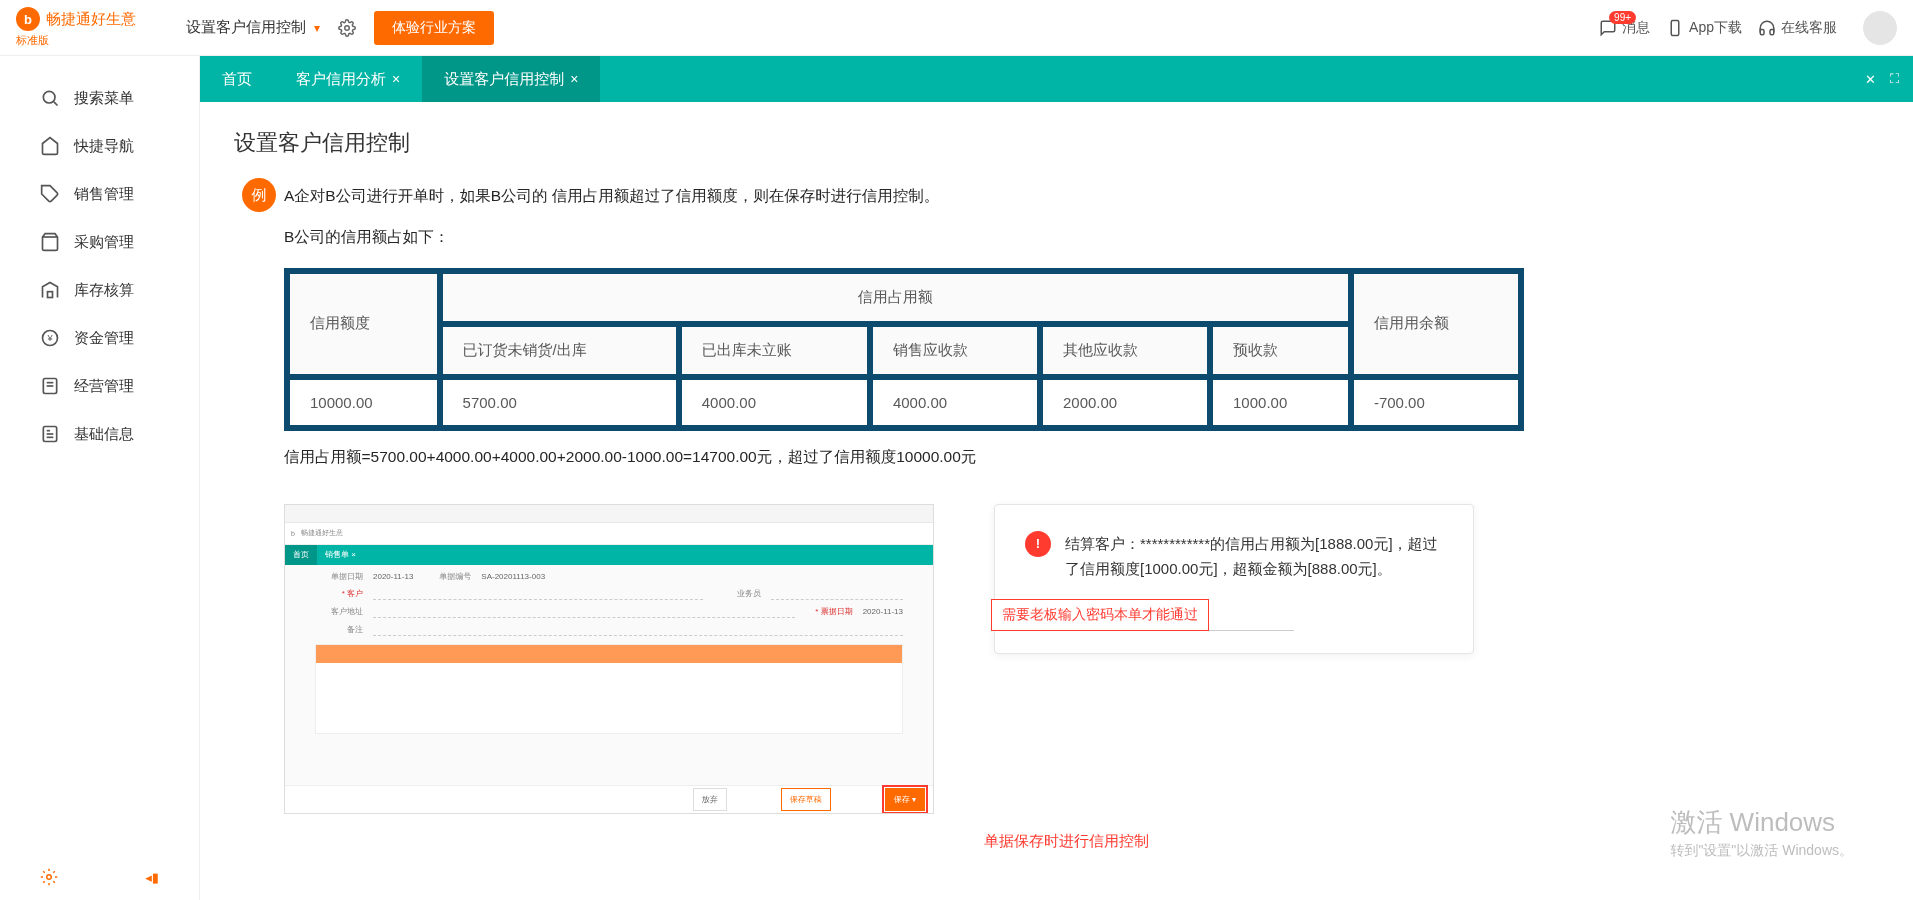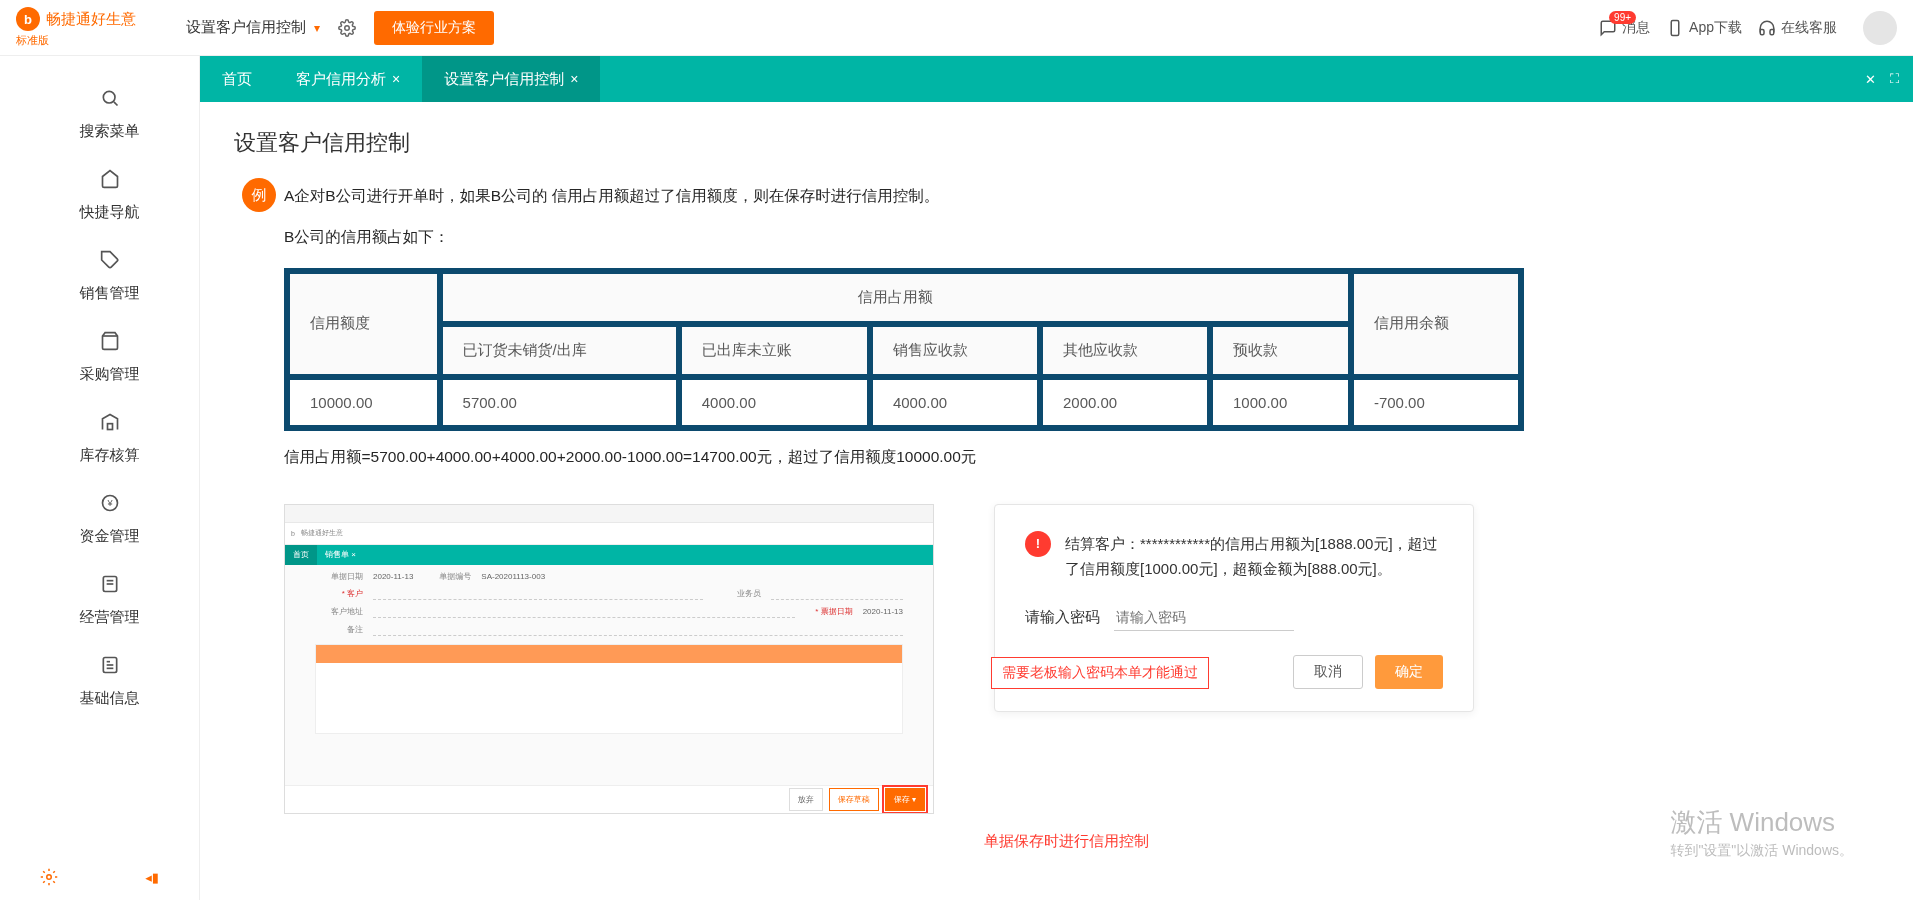--- a/index.html
+++ b/index.html
@@ -21,21 +21,21 @@
 .top-actions { display: flex; align-items: center; gap: 16px; justify-content: space-between; }
 .top-action { display: flex; align-items: center; gap: 5px; color: #555; cursor: pointer; position: relative; font-size: 14px; }
 .badge { position: absolute; top: -8px; left: 10px; background: #ff3b30; color: #fff; font-size: 10px; padding: 1px 5px; border-radius: 8px; }
 .avatar { width: 34px; height: 34px; background: #e5e5e5; border-radius: 50%; margin-left: 10px; }
 
 
 .main-row { flex: 1; display: flex; min-height: 0; }
 
 
 .sidebar { width: 200px; background: #fff; border-right: 1px solid #eee; display: flex; flex-direction: column; padding-top: 18px; }
-.side-item { display: flex; align-items: center; gap: 14px; padding: 14px 20px 14px 40px; color: #333; cursor: pointer; font-size: 15px; flex-direction: column; }
+.side-item { display: flex; align-items: center; gap: 14px; padding: 14px 20px 14px 40px; color: #333; cursor: pointer; font-size: 15px; }
 .side-icon { width: 20px; height: 20px; display: flex; align-items: center; justify-content: center; color: #555; }
 .side-spacer { flex: 1; }
 .side-footer { display: flex; align-items: center; justify-content: space-between; padding: 14px 40px; }
 .side-footer .gear2 { color: #ff6a00; cursor: pointer; }
 .side-footer .collapse { color: #ff6a00; cursor: pointer; }
 
 
 .content-col { flex: 1; display: flex; flex-direction: column; min-width: 0; }
 
 
@@ -73,21 +73,21 @@
 .fake-header { height: 22px; background: #fff; border-bottom: 1px solid #eee; display:flex; align-items:center; padding:0 6px; font-size:7px; color:#888; gap:6px;}
 .fake-tabs { height: 20px; background: #00b5a5; display:flex; }
 .fake-tab { background:#009688; color:#fff; font-size:8px; padding:4px 8px;}
 .fake-body { padding: 6px 30px; font-size: 8px; color: #666; }
 .fake-row { display:flex; gap:10px; margin-bottom:6px; align-items:center;}
 .fake-label { color:#888; min-width:48px; text-align:right;}
 .fake-input { flex:1; height:12px; border-bottom:1px dashed #ccc;}
 .fake-grid { border:1px solid #eee; height:90px; margin-top:8px; background:#fff; }
 .fake-grid-head { height:18px; background:#ff9a56; }
 .fake-footer { position:absolute; bottom:0; left:0; right:0; height:28px; background:#fff; border-top:1px solid #eee; display:flex; justify-content:flex-end; align-items:center; gap:6px; padding:0 8px;}
-.fake-btn { font-size:8px; padding:5px 8px; border:1px solid #ddd; color:#666;}
+.fake-btn { font-size:8px; padding:5px 8px; border:1px solid #ddd; color:#666;margin-left:48px;}
 .fake-btn.orange { border-color:#ff6a00; color:#ff6a00;}
 .fake-btn.solid { background:#ff6a00; color:#fff; border-color:#ff6a00; outline:2px solid #ff3b30; outline-offset:1px;}
 
 .illus-right { width: 480px; }
 .dialog { border: 1px solid #e5e5e5; border-radius: 4px; background: #fff; padding: 26px 30px 22px 30px; box-shadow: 0 2px 8px rgba(0,0,0,0.06); position: relative; }
 .dialog-row { display: flex; gap: 14px; align-items: flex-start; }
 .dialog-icon { width: 26px; height: 26px; border-radius: 50%; background: #ff3b30; color: #fff; display: flex; align-items: center; justify-content: center; font-weight: bold; flex-shrink:0;}
 .dialog-text { font-size: 15px; color: #333; line-height: 1.7; }
 .dialog-input-row { display: flex; align-items: center; gap: 14px; margin-top: 22px; }
 .dialog-input-label { font-size: 15px; color: #333; }
@@ -356,24 +356,20 @@
               <div class="dialog">
                 <div class="dialog-row">
                   <div class="dialog-icon">!</div>
                   <div class="dialog-text">结算客户：************的信用占用额为[1888.00元]，超过了信用额度[1000.00元]，超额金额为[888.00元]。</div>
                 </div>
                 <div class="dialog-input-row">
                   <span class="dialog-input-label">请输入密码</span>
                   <input class="dialog-input" placeholder="请输入密码" style="">
                 </div>
                 <div class="callout">需要老板输入密码本单才能通过</div>
-                <div class="dialog-actions">
-                  <button class="btn-plain">取消</button>
-                  <button class="btn-orange">确定</button>
-                </div>
               </div>
             </div>
           </div>
 
           <div class="caption">单据保存时进行信用控制</div>
         </div>
 
         <div class="watermark">
           <div class="l1">激活 Windows</div>
           <div class="l2">转到"设置"以激活 Windows。</div>

